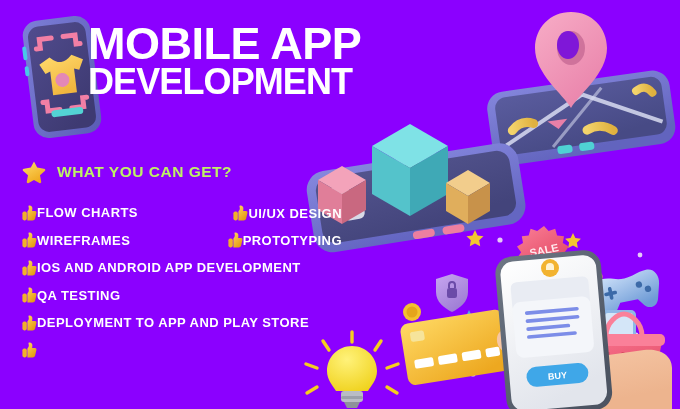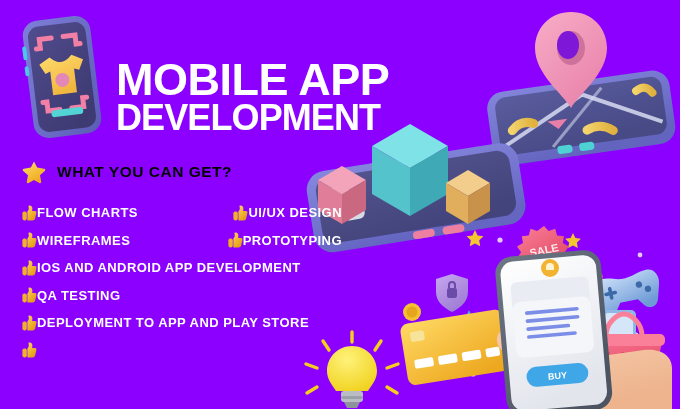--- a/index.html
+++ b/index.html
@@ -9,52 +9,52 @@
     position:relative;
     width:680px; height:409px;
     background:#8B00FF;
     overflow:hidden;
     font-family:"Liberation Sans", sans-serif;
     -webkit-font-smoothing:antialiased;
   }
 
   
   .title-block {
-    position:absolute; left:116px; top:22px; width:360px;margin-top:36px;
+    position:absolute; left:88px; top:22px; width:360px;
   }
   .title-line {
     color:#FFFFFF;
     font-weight:bold;
     font-size:45px;
     line-height:0.96;
     letter-spacing:-0.5px;
     text-transform:uppercase;
     white-space:nowrap;
   }
   .title-line.l2 { font-size:36px; letter-spacing:-0.9px; }
 
   
   .subhead {
     position:absolute; left:22px; top:160px;
     display:flex; align-items:center; gap:11px;
   }
   .subhead-text {
-    color:#000000; font-weight:bold; font-size:15.5px;
+    color:#bef264; font-weight:bold; font-size:15.5px;
     letter-spacing:0.5px; text-transform:uppercase;
   }
 
   
   .features { position:absolute; left:22px; top:199px; width:320px; }
   .frow { display:flex; align-items:center; height:27.5px; }
   .fitem { display:flex; align-items:center; }
   .fitem .ftext {
     color:#FFFFFF; font-weight:bold; font-size:13px;
     letter-spacing:0.45px; text-transform:uppercase; white-space:nowrap;
   }
-  .col2 { margin-left:auto; }
+  .col2 { margin-left:auto;align-items:flex-end; }
   .frow.two .fitem:first-child { width:152px; }
 
   
   .star-ico { width:24px; height:24px; flex:0 0 24px; }
   .hand-ico { width:15px; height:16px; flex:0 0 15px; }
 
   
   .art { position:absolute; inset:0; pointer-events:none; }
   .art.behind { z-index:0; }
   .art.front  { z-index:3; }

